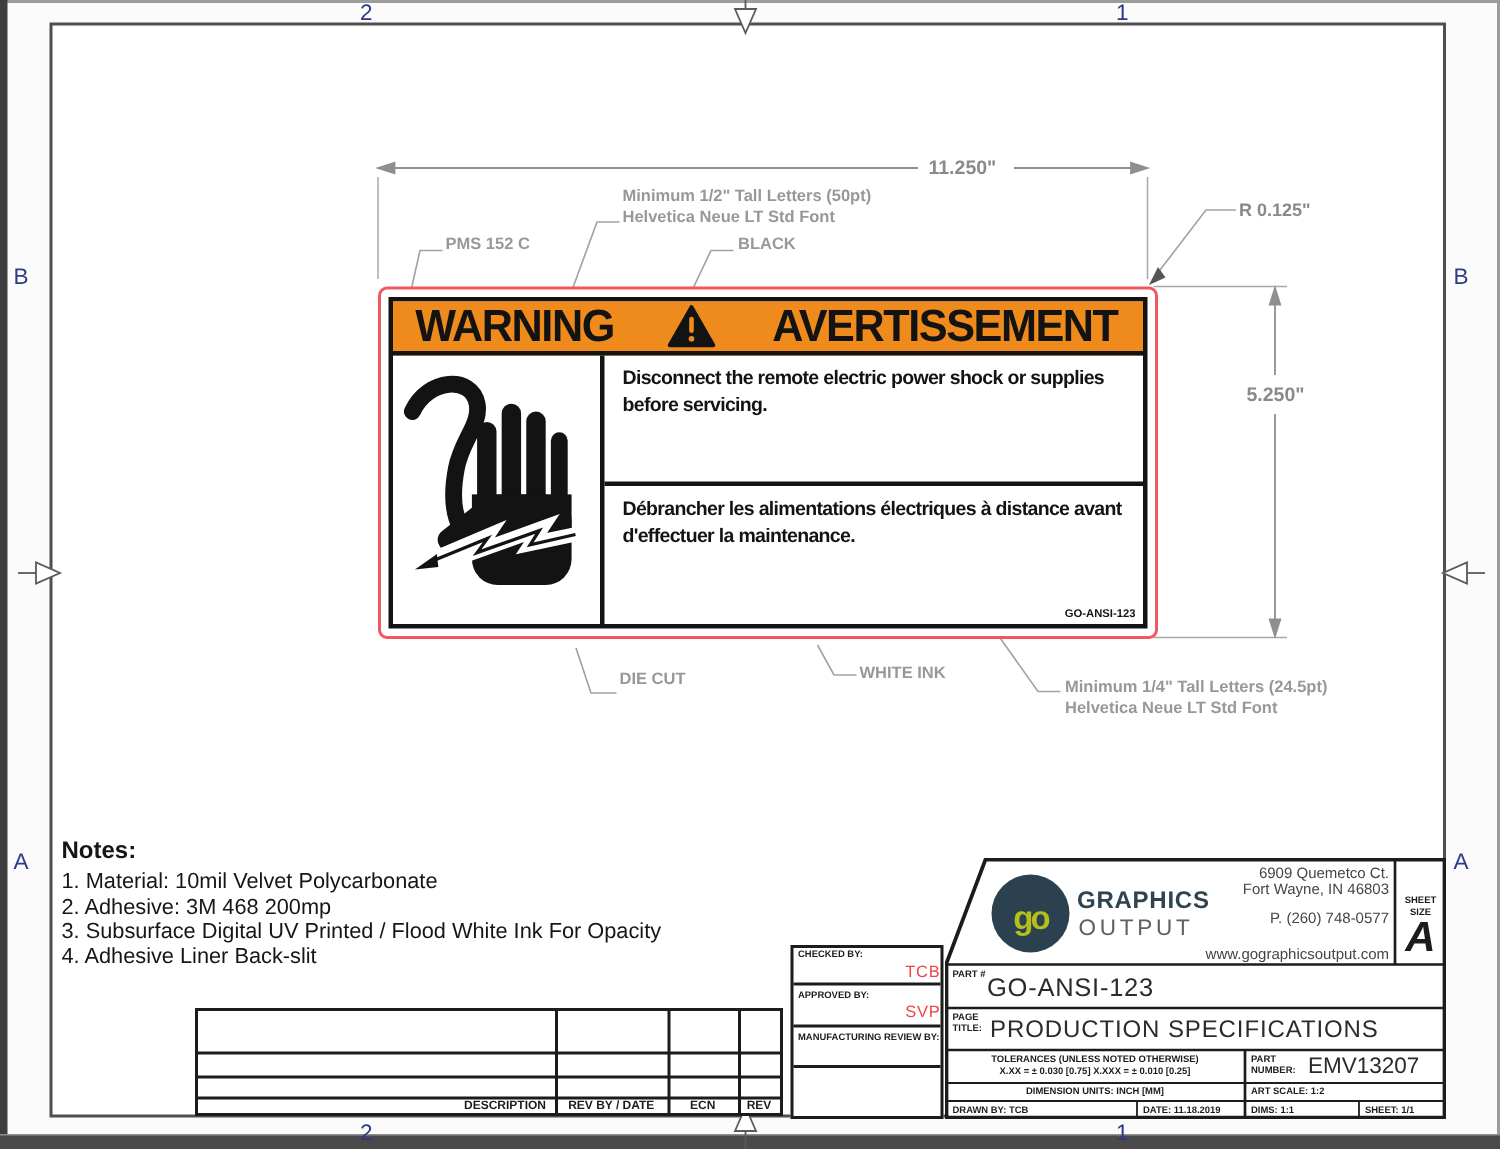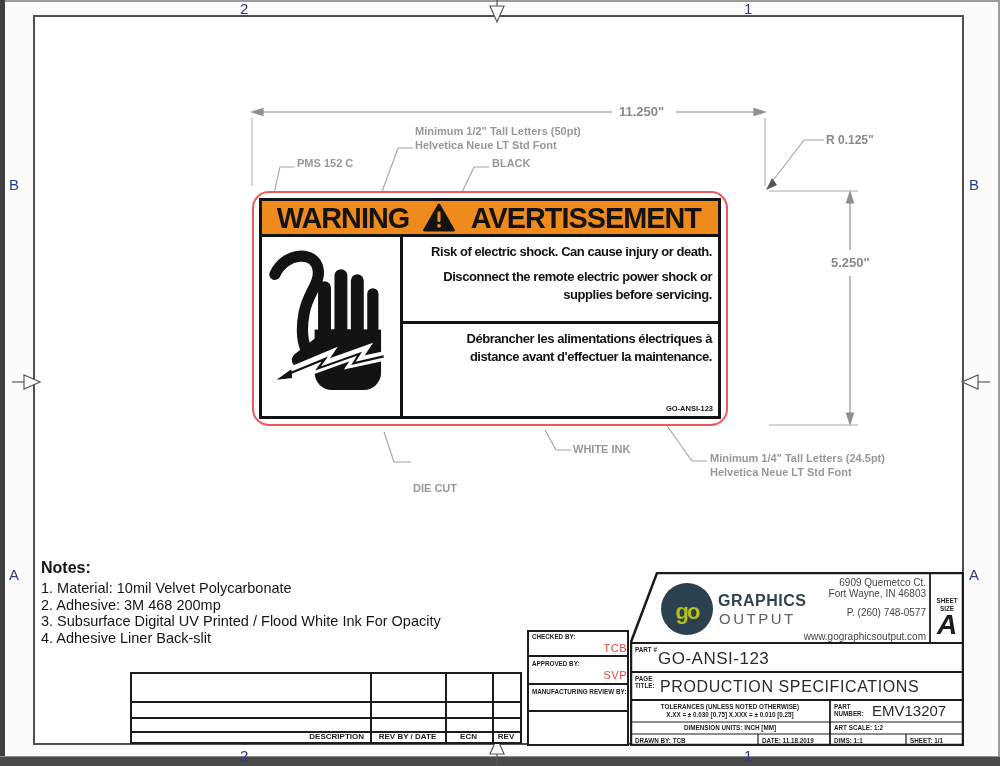--- a/index.html
+++ b/index.html
@@ -12,21 +12,21 @@
   .edge-left{left:0;top:0;width:5px;height:766px;background:#3e3e3e;}
   .edge-right{right:0;top:0;width:2px;height:766px;background:#9c9c9c;}
   .edge-bottom{left:0;bottom:0;width:1000px;height:9px;background:#4a4a4a;border-top:1px solid #8f8f8f;}
   
   .frame{left:33px;top:15px;width:931px;height:730px;border:2px solid #4f4f4f;background:#ffffff;box-sizing:border-box;}
   .zone{position:absolute;font-size:15px;color:#2e3a87;white-space:nowrap;}
   
   .callout{position:absolute;font-size:11px;font-weight:bold;color:#989898;line-height:14px;white-space:nowrap;}
   .dim{position:absolute;font-size:13px;font-weight:bold;color:#8a8a8a;white-space:nowrap;background:#fff;padding:0 2px;}
   
-  .red-outline{position:absolute;left:252px;top:191px;width:476px;height:235px;border:2px solid var(--die-red);border-radius:17px;box-sizing:border-box;background:#fff;text-align:right;}
+  .red-outline{position:absolute;left:252px;top:191px;width:520px;height:235px;border:2px solid var(--die-red);border-radius:6px;box-sizing:border-box;background:#fff;}
   .wl-box{position:absolute;left:5px;top:5px;right:5px;bottom:5px;border:3px solid var(--ink);display:flex;flex-direction:column;}
   .wl-header{height:33px;flex:0 0 33px;background:var(--wl-orange);border-bottom:3px solid var(--ink);display:flex;align-items:center;justify-content:space-between;padding:0 12px;}
   .wl-word{font-size:30px;font-weight:700;letter-spacing:-1px;color:var(--ink);transform:scaleX(.96);transform-origin:center;white-space:nowrap;}
   .wl-body{flex:1;display:flex;min-height:0;}
   .wl-icon-cell{width:138px;flex:0 0 138px;border-right:3px solid var(--ink);display:flex;align-items:center;justify-content:center;}
   .wl-text-cell{flex:1;display:flex;flex-direction:column;min-width:0;}
   .wl-en{height:87px;flex:0 0 87px;border-bottom:3px solid var(--ink);padding:6px 6px 0 12px;box-sizing:border-box;}
   .wl-fr{flex:1;position:relative;padding:6px 6px 0 12px;}
   .wl-text-cell p{margin:0 0 7px 0;font-size:13px;font-weight:bold;letter-spacing:-.45px;line-height:18px;color:var(--ink);}
   .nowrap{white-space:nowrap;}
@@ -125,21 +125,21 @@
 
   <div class="dim" style="left:617px;top:104px">11.250"</div>
   <div class="dim" style="left:829px;top:255px">5.250"</div>
   <div class="callout" style="left:826px;top:133px;font-size:12px;color:#8a8a8a">R 0.125"</div>
   <div class="callout" style="left:415px;top:124px">
     <div>Minimum 1/2" Tall Letters (50pt)</div>
     <div>Helvetica Neue LT Std Font</div>
   </div>
   <div class="callout" style="left:297px;top:156px">PMS 152 C</div>
   <div class="callout" style="left:492px;top:156px">BLACK</div>
-  <div class="callout" style="left:413px;top:481px">DIE CUT</div>
+  <div class="callout" style="left:413px;top:446px">DIE CUT</div>
   <div class="callout" style="left:573px;top:442px">WHITE INK</div>
   <div class="callout" style="left:710px;top:451px">
     <div>Minimum 1/4" Tall Letters (24.5pt)</div>
     <div>Helvetica Neue LT Std Font</div>
   </div>
 
   <div class="red-outline">
     <div class="wl-box">
       <div class="wl-header">
         <span class="wl-word">WARNING</span>
@@ -161,21 +161,20 @@
             <rect x="54" y="96" width="77" height="70" rx="20" fill="#131313"></rect>
             <rect x="54" y="96" width="77" height="34" fill="#131313"></rect>
             <rect x="18" y="96" width="58" height="17" rx="8.5" fill="#131313" transform="rotate(-38 70 104)"></rect>
             <polyline points="14,150 66,128 58,140 108,122 100,134 138,126" fill="none" stroke="#ffffff" stroke-width="11"></polyline>
             <polyline points="22,148 66,130 58,141 106,124 99,135 134,127" fill="none" stroke="#131313" stroke-width="2.5"></polyline>
             <polygon points="10,154 27,142 28,152" fill="#131313"></polygon>
           </svg>
         </div>
         <div class="wl-text-cell">
           <div class="wl-en">
-            <p class="nowrap">Risk of electric shock. Can cause injury or death.</p>
             <p>Disconnect the remote electric power shock or supplies before servicing.</p>
           </div>
           <div class="wl-fr">
             <p>Débrancher les alimentations électriques à distance avant d'effectuer la maintenance.</p>
             <span class="wl-code">GO-ANSI-123</span>
           </div>
         </div>
       </div>
     </div>
   </div>

